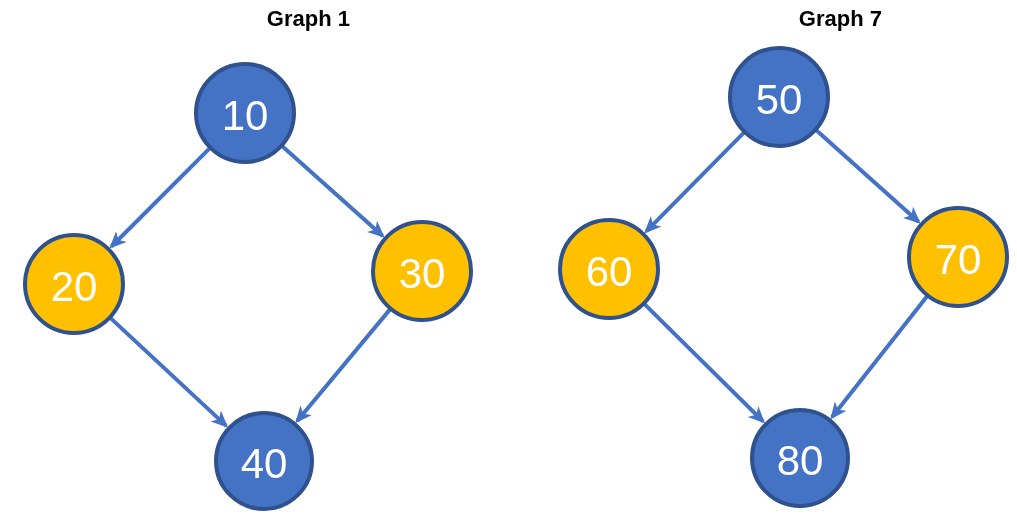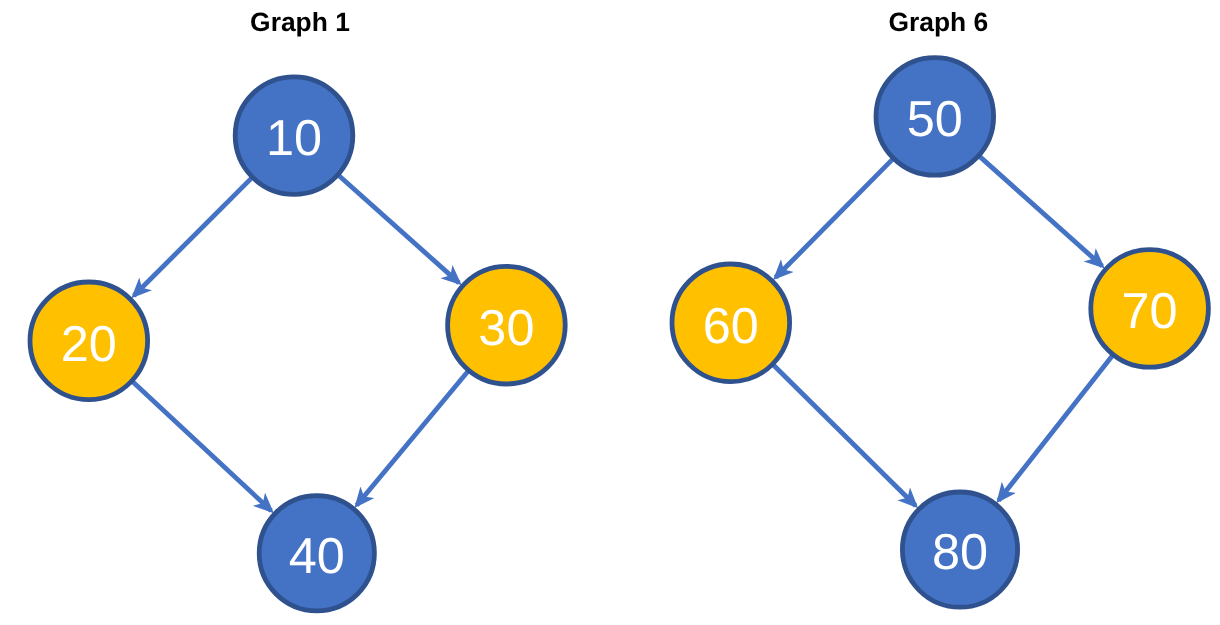--- a/index.html
+++ b/index.html
@@ -12,21 +12,21 @@
     position: relative;
     width: 1017px;
     height: 521px;
     background: #ffffff;
     overflow: hidden;
   }
   .graph-title {
     position: absolute;
     top: 6px;
     width: 200px;
-    text-align: center;
+    text-align: right;
     font-size: 22px;
     font-weight: bold;
     color: #000000;
     letter-spacing: 0px;
   }
   #title-graph-1 { left: 150px; }
   #title-graph-2 { left: 682px; }
   #diagram {
     position: absolute;
     left: 0;
@@ -92,14 +92,14 @@
       <g>
         <circle cx="958" cy="257" r="49" fill="#FFC000" stroke="#2F528F" class="node-circle"></circle>
         <text x="958" y="259" class="node-label" fill="#FFFFFF">70</text>
       </g>
       <g>
         <circle cx="800" cy="458" r="48" fill="#4472C4" stroke="#2F528F" class="node-circle"></circle>
         <text x="800" y="460" class="node-label" fill="#FFFFFF">80</text>
       </g>
     </svg>
   <div id="title-graph-1" class="graph-title">Graph 1</div>
-  <div id="title-graph-2" class="graph-title">Graph 6</div>
+  <div id="title-graph-2" class="graph-title">Graph 7</div>
 </div>
 
 </body></html>

